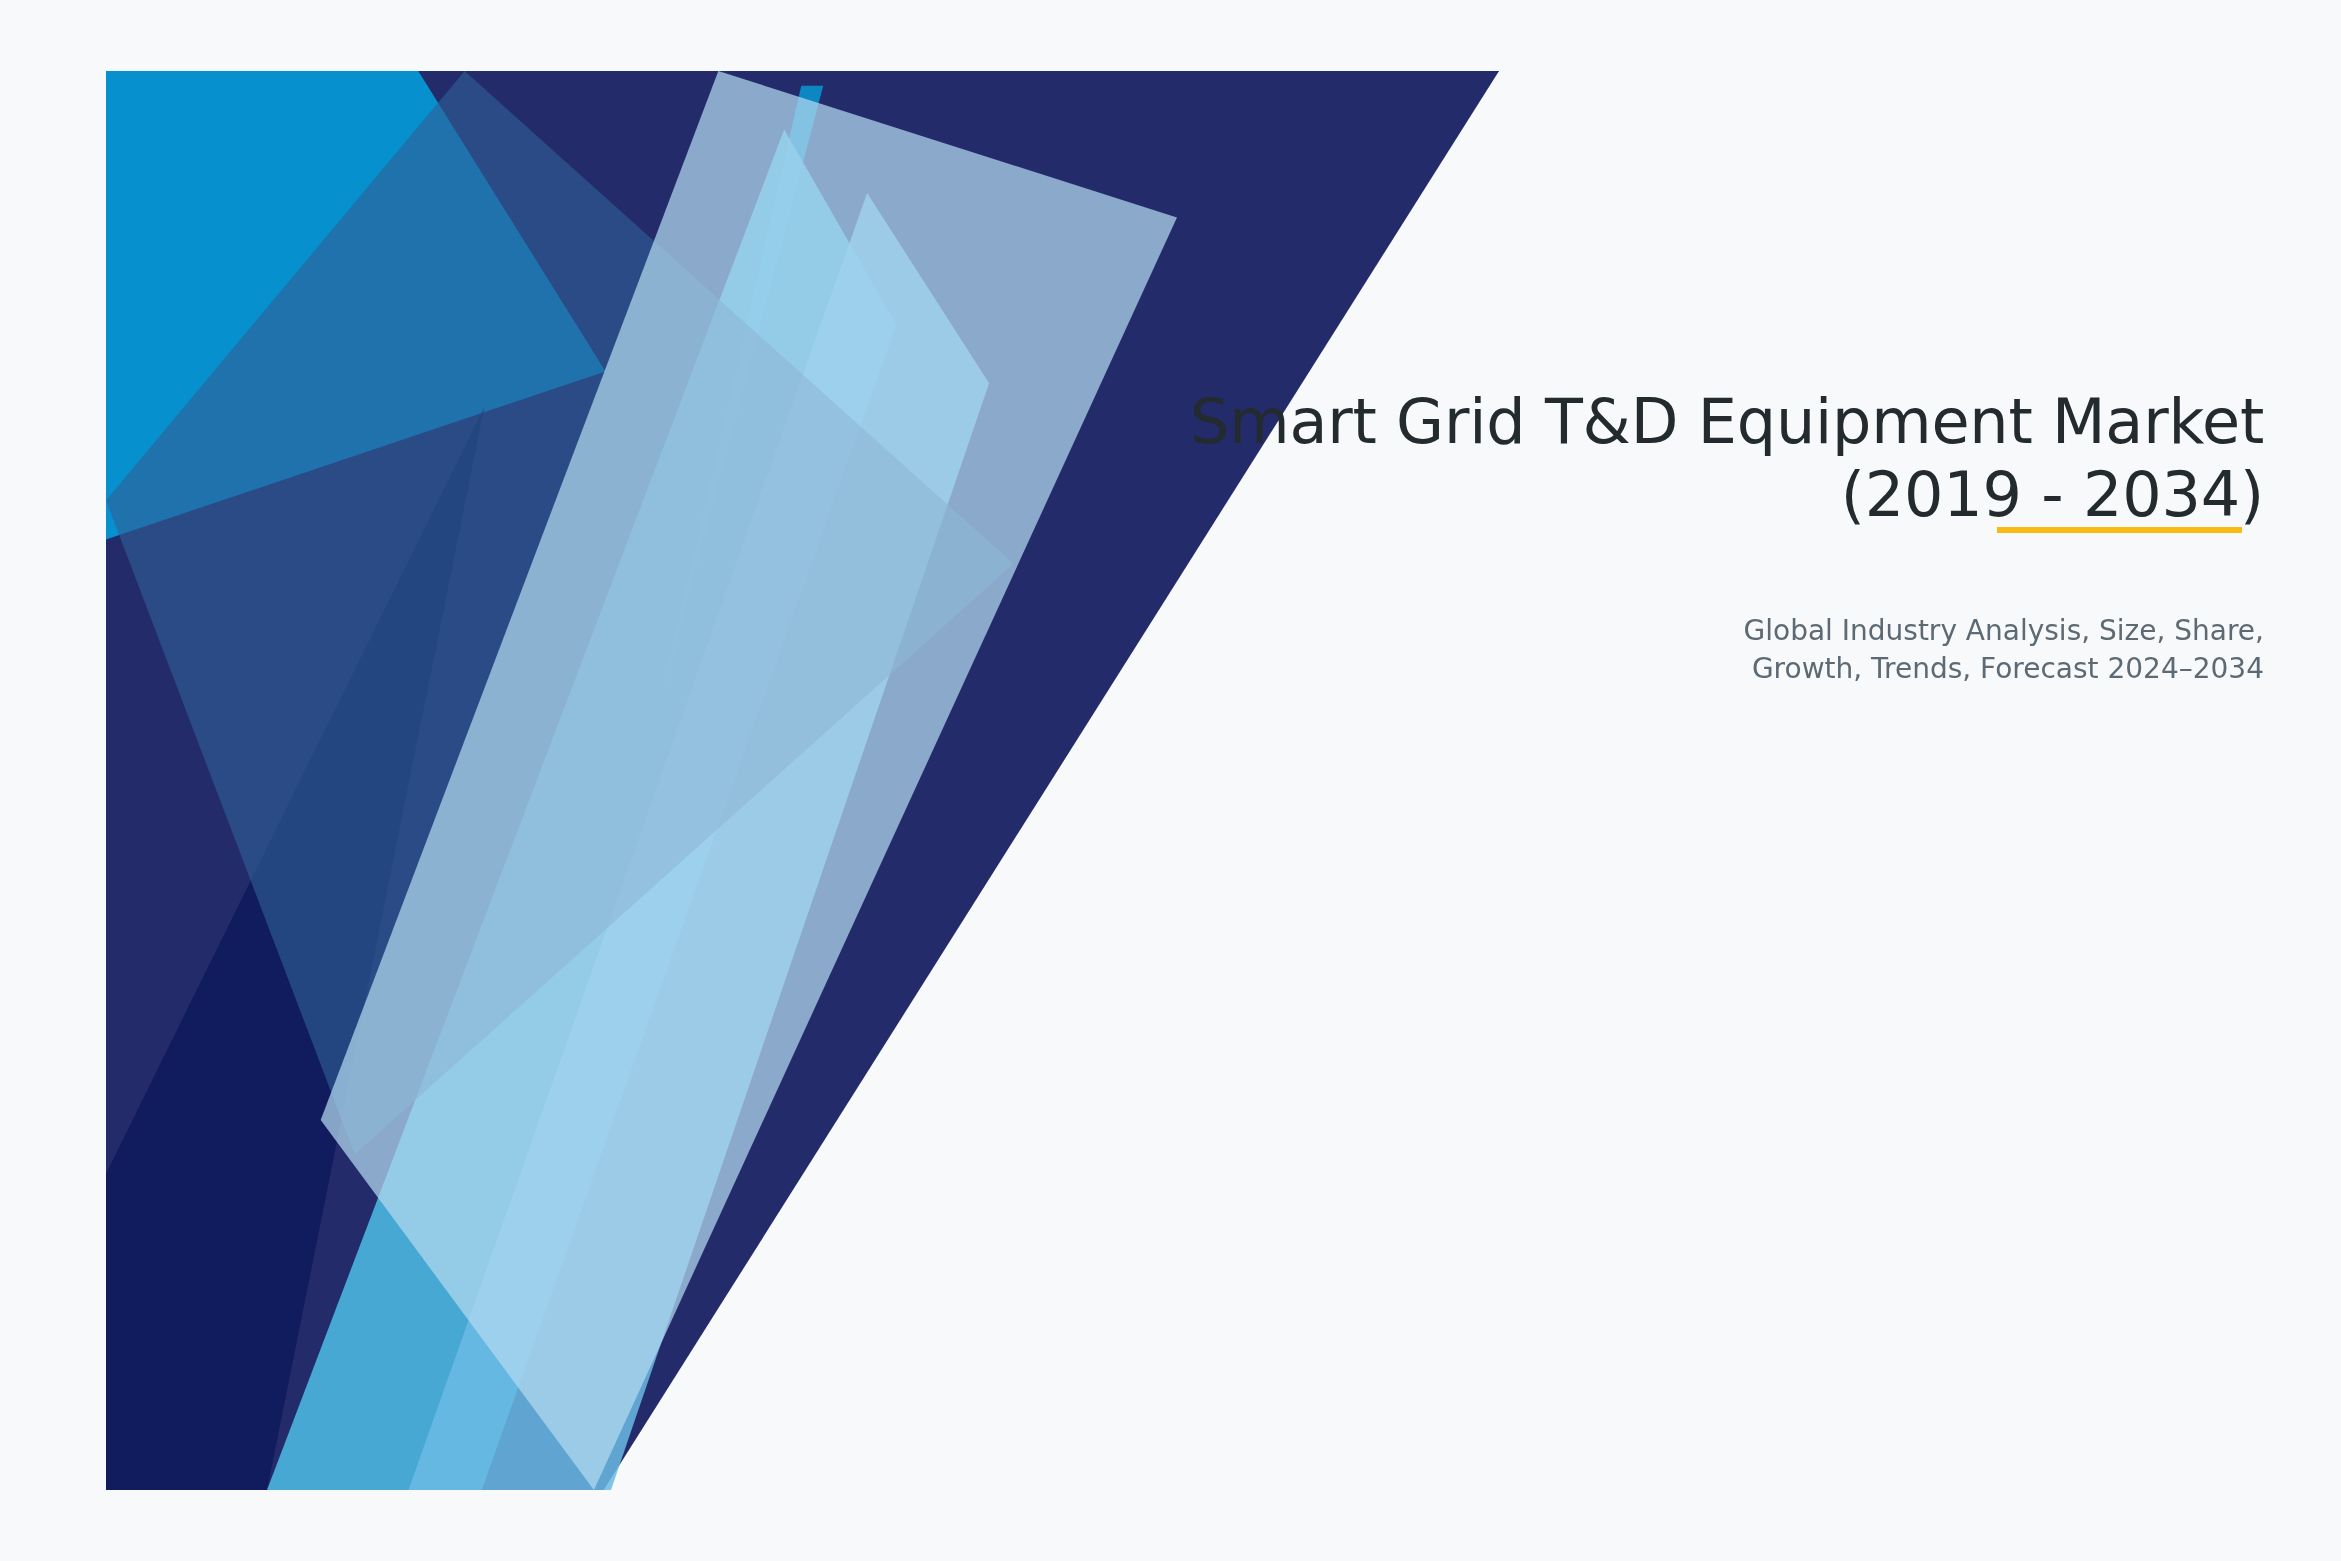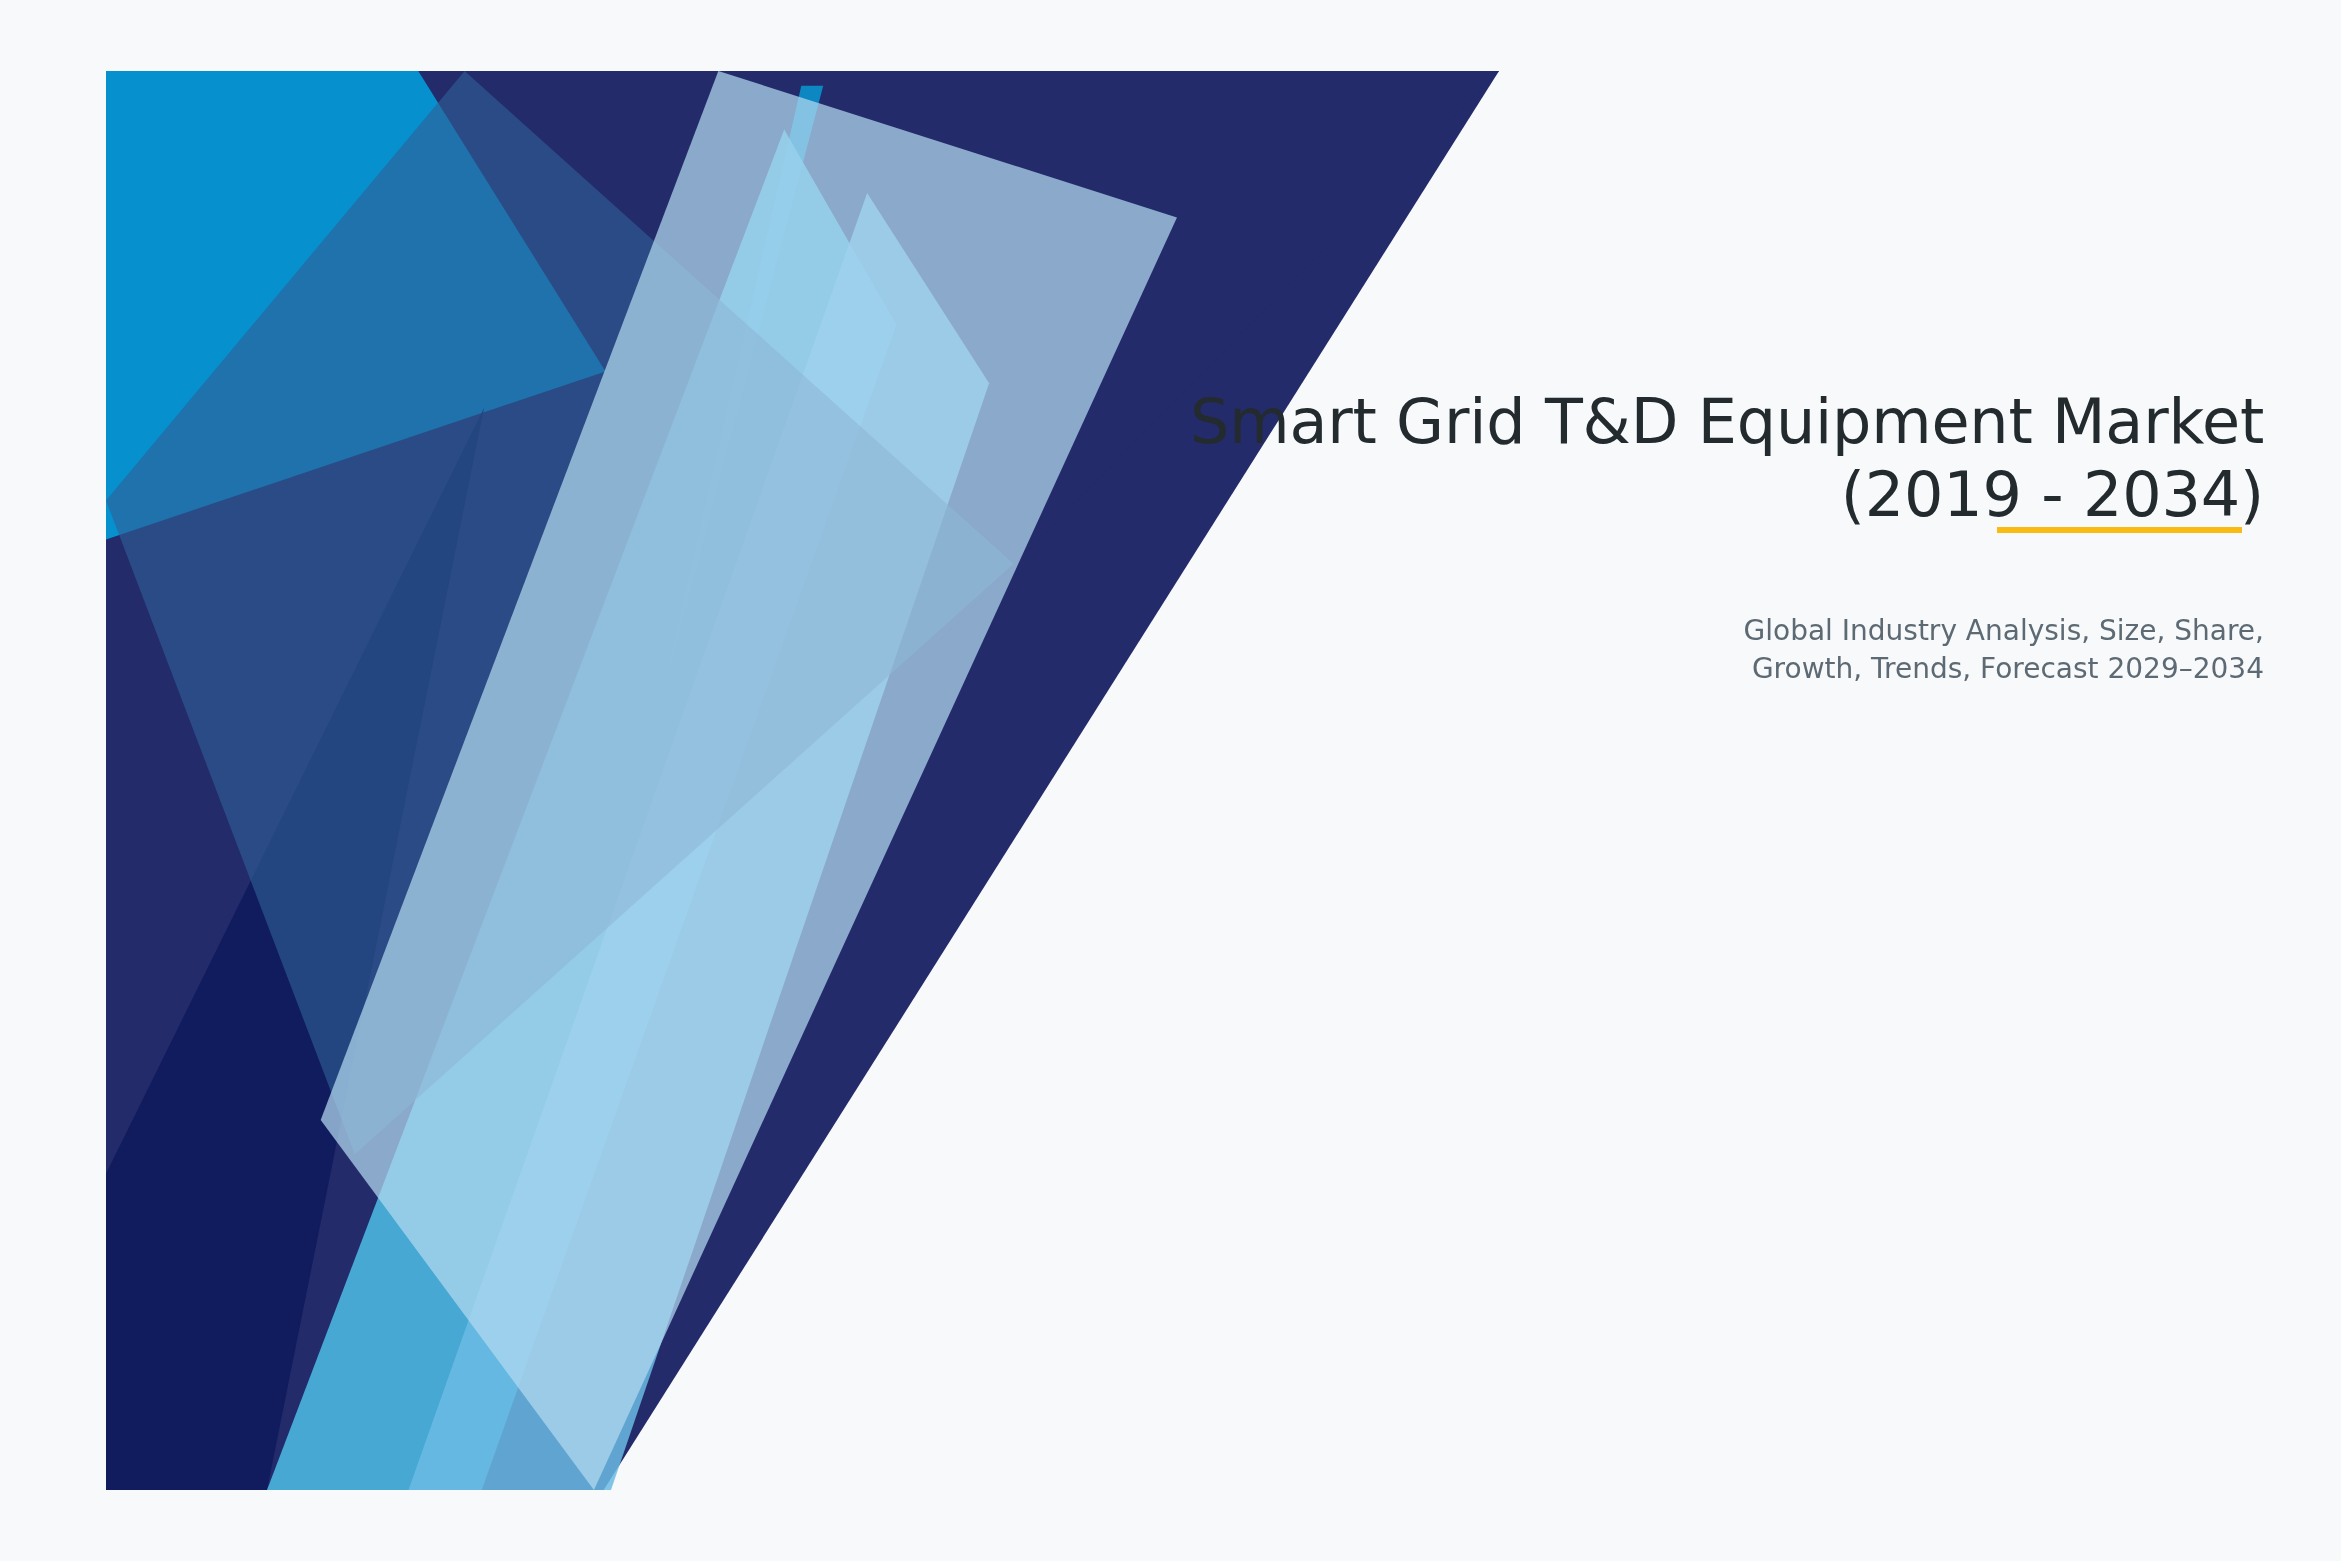--- a/index.html
+++ b/index.html
@@ -102,17 +102,17 @@
     </svg>
   </div>
 
   <div id="text-block">
     <span id="title-line-1">Smart Grid T&amp;D Equipment Market</span>
     <span id="title-line-2-wrap">
       <span id="title-line-2">(2019 - 2034)</span>
     </span>
     <span id="accent-underline"></span>
     <span id="subtitle">Global Industry Analysis, Size, Share,
-Growth, Trends, Forecast 2029–2034</span>
+Growth, Trends, Forecast 2024–2034</span>
   </div>
 
 </div>
 
 
 </body></html>

